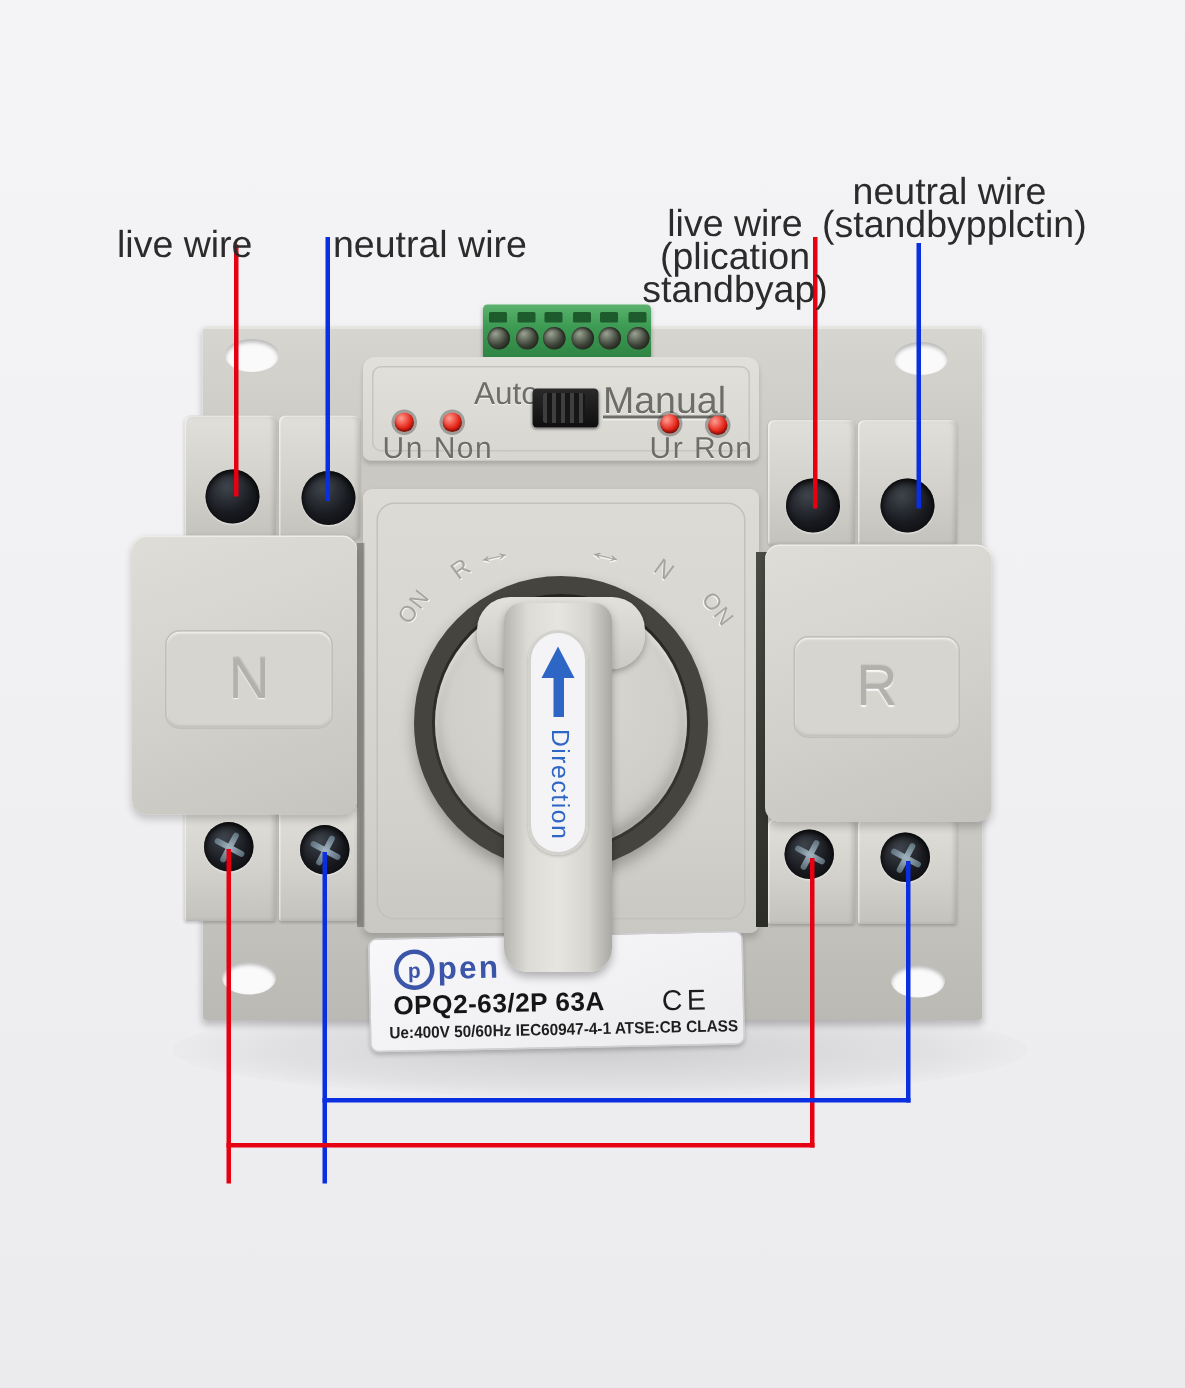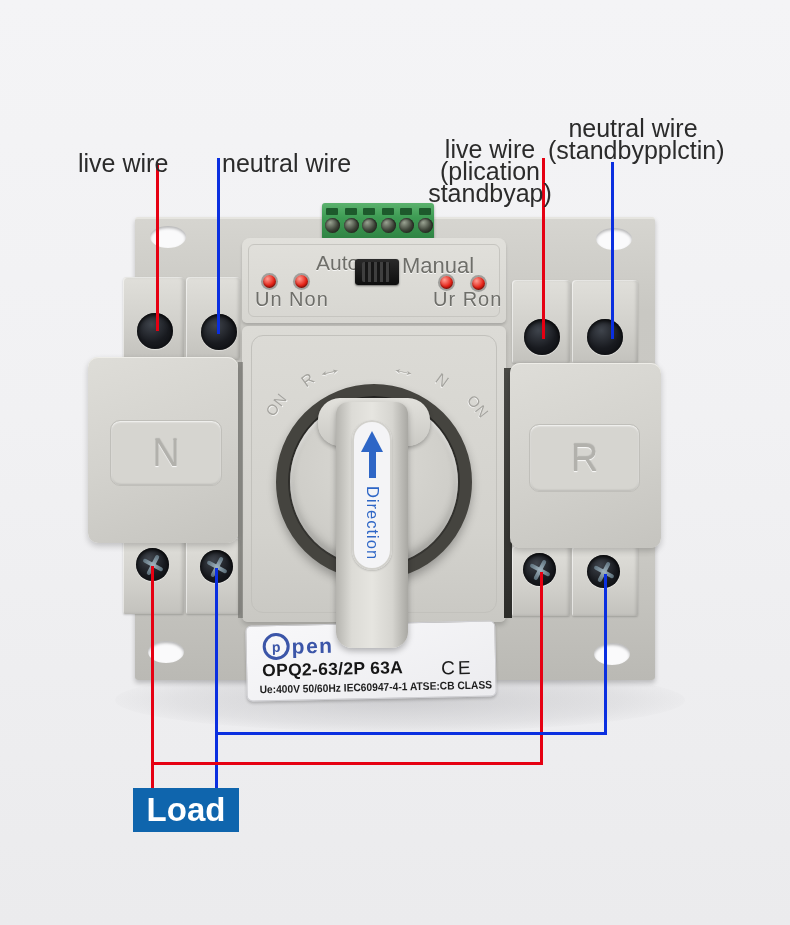--- a/index.html
+++ b/index.html
@@ -40,21 +40,21 @@
   
   .cover{border-radius:10px;
       background:linear-gradient(160deg,#deddd8 0%,#d3d2cd 50%,#c5c4bf 100%);
       box-shadow:0 3px 6px rgba(0,0,0,.20),inset 0 1px 0 #eeede8;}
   .emboss{position:absolute;border:1px solid #c0bfba;border-radius:10px;background:#d6d5d0;
       box-shadow:inset 0 1px 2px rgba(255,255,255,.85),inset 0 -1px 2px rgba(0,0,0,.14);
       display:flex;align-items:center;justify-content:center;
       font-size:38px;color:#b2b1ac;text-shadow:0 1px 1px rgba(255,255,255,.9),0 -1px 1px rgba(0,0,0,.16);}
 
   
-  .mode-panel{left:242px;top:238px;width:264px;height:85px;border-radius:8px 8px 5px 5px;
+  .mode-panel{left:242px;top:238px;width:264px;height:69px;border-radius:8px 8px 5px 5px;
       background:linear-gradient(180deg,#e1e0db 0%,#d7d6d1 100%);box-shadow:0 2px 3px rgba(0,0,0,.16);}
   .mode-panel::before{content:"";position:absolute;inset:6px;border:1px solid #c6c5c0;border-radius:6px;}
   .engraved{color:#6e6e69;text-shadow:0 1px 0 rgba(255,255,255,.75);}
   .slide-switch{position:absolute;left:113px;top:21px;width:44px;height:26px;border-radius:3px;
       background:linear-gradient(180deg,#2a2a2a,#0e0e0e);box-shadow:0 1px 2px rgba(0,0,0,.5);}
   .slide-knob{position:absolute;left:7px;top:3px;width:28px;height:20px;border-radius:2px;
       background:repeating-linear-gradient(90deg,#3f3f3f 0 3px,#161616 3px 6px);}
   .led{width:13px;height:13px;border-radius:50%;
       background:radial-gradient(circle at 35% 30%,#ff9d92 0%,#e52317 55%,#8f0d06 95%);
       box-shadow:0 0 0 2px rgba(45,45,45,.35),inset 0 -1px 2px rgba(0,0,0,.45);}
@@ -168,21 +168,21 @@
   <div class="abs screw small" style="left:587px;top:555px;">
       <span class="cross a"></span>
       <span class="cross b"></span>
     </div>
 
   <div class="abs mode-panel">
     <span class="abs engraved" style="left:74px;top:13px;font-size:21px;">Auto</span>
     <div class="slide-switch">
       <div class="slide-knob"></div>
     </div>
-    <span class="abs engraved" style="left:160px;top:15px;font-size:22px;">Manual</span>
+    <span class="abs engraved" style="left:160px;top:15px;font-size:25px;text-decoration:underline;">Manual</span>
     <div class="abs led" style="left:21px;top:37px;"></div>
     <div class="abs led" style="left:53px;top:37px;"></div>
     <div class="abs led" style="left:198px;top:38px;"></div>
     <div class="abs led" style="left:230px;top:39px;"></div>
     <span class="abs engraved" style="left:13px;top:50px;font-size:20px;letter-spacing:1px;">Un Non</span>
     <span class="abs engraved" style="left:191px;top:50px;font-size:20px;letter-spacing:1px;">Ur Ron</span>
   </div>
 
   <div class="abs rotary-panel">
     <span class="dialmark" style="left:22px;top:70px;transform:rotate(-52deg);">ON</span>
@@ -239,15 +239,14 @@
   <div class="ann-label" style="left:222px;top:152px;">neutral wire</div>
   <div class="ann-label center" style="left:428px;top:138px;width:124px;">
     <div>live wire</div>
     <div>(plication</div>
     <div>standbyap)</div>
   </div>
   <div class="ann-label center" style="left:548px;top:117px;width:170px;">
     <div>neutral wire</div>
     <div>(standbypplctin)</div>
   </div>
-  <div class="load-box">Load</div>
 
 </div>
 
 </body></html>

